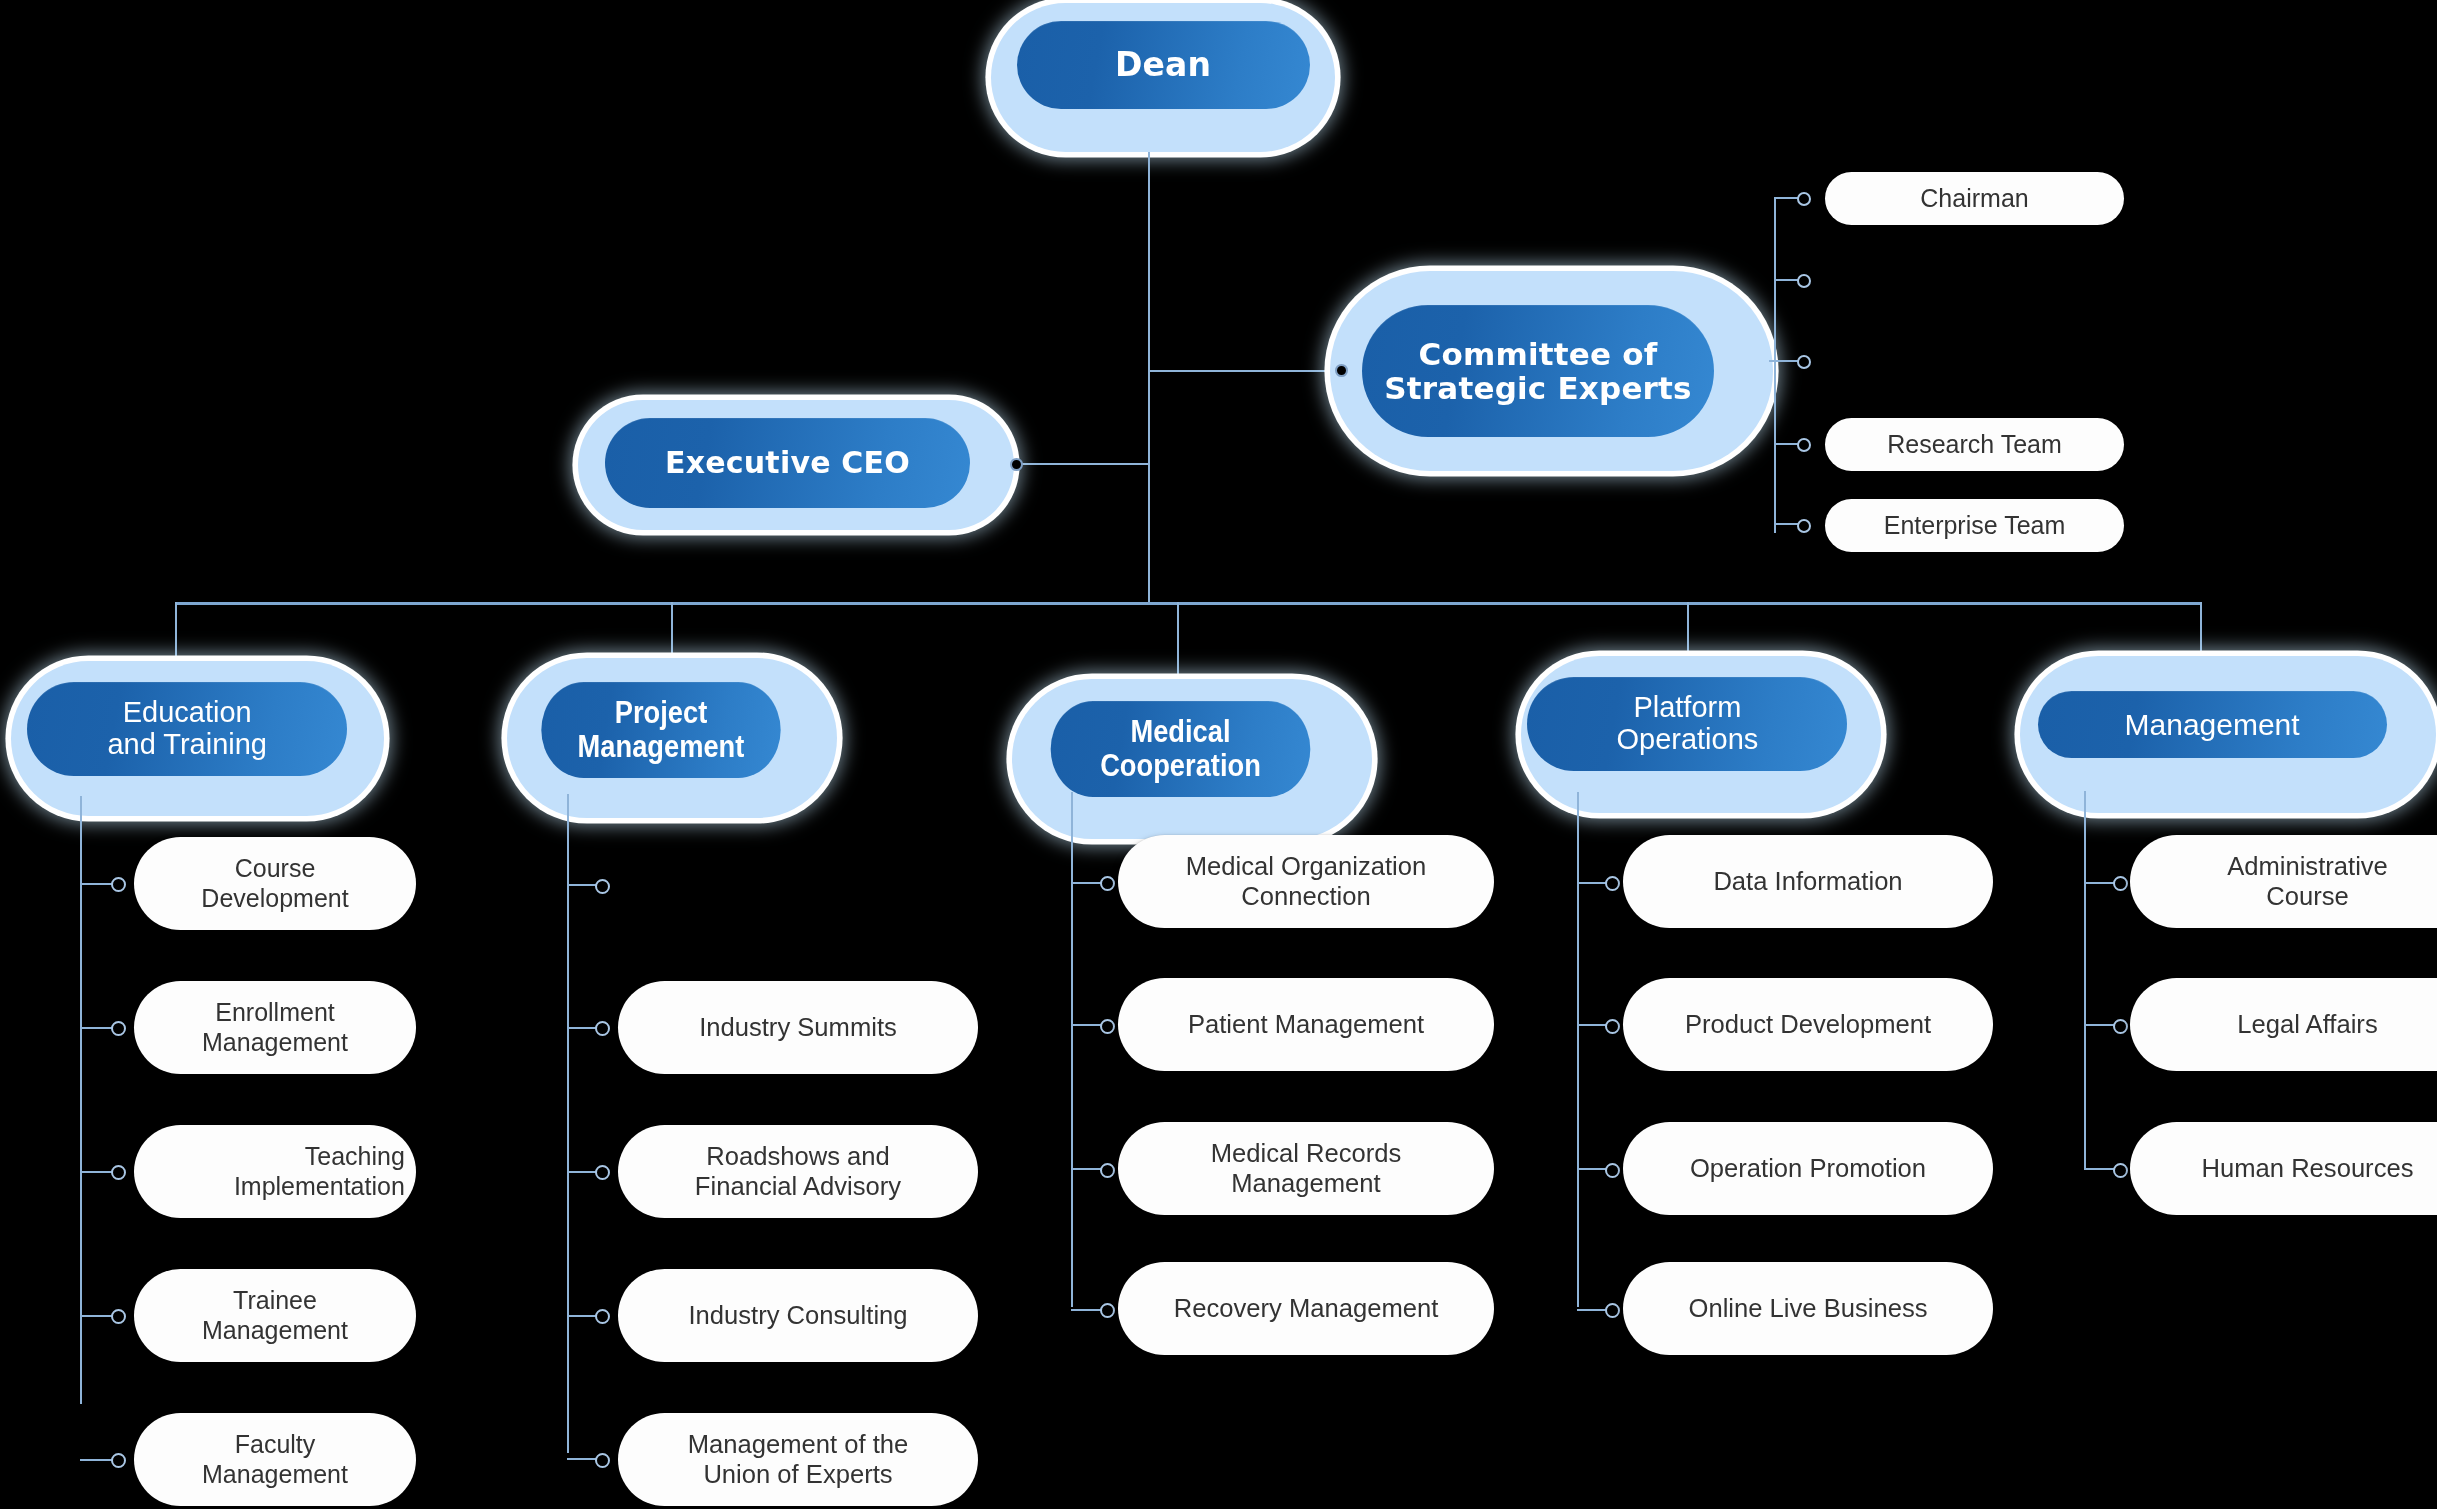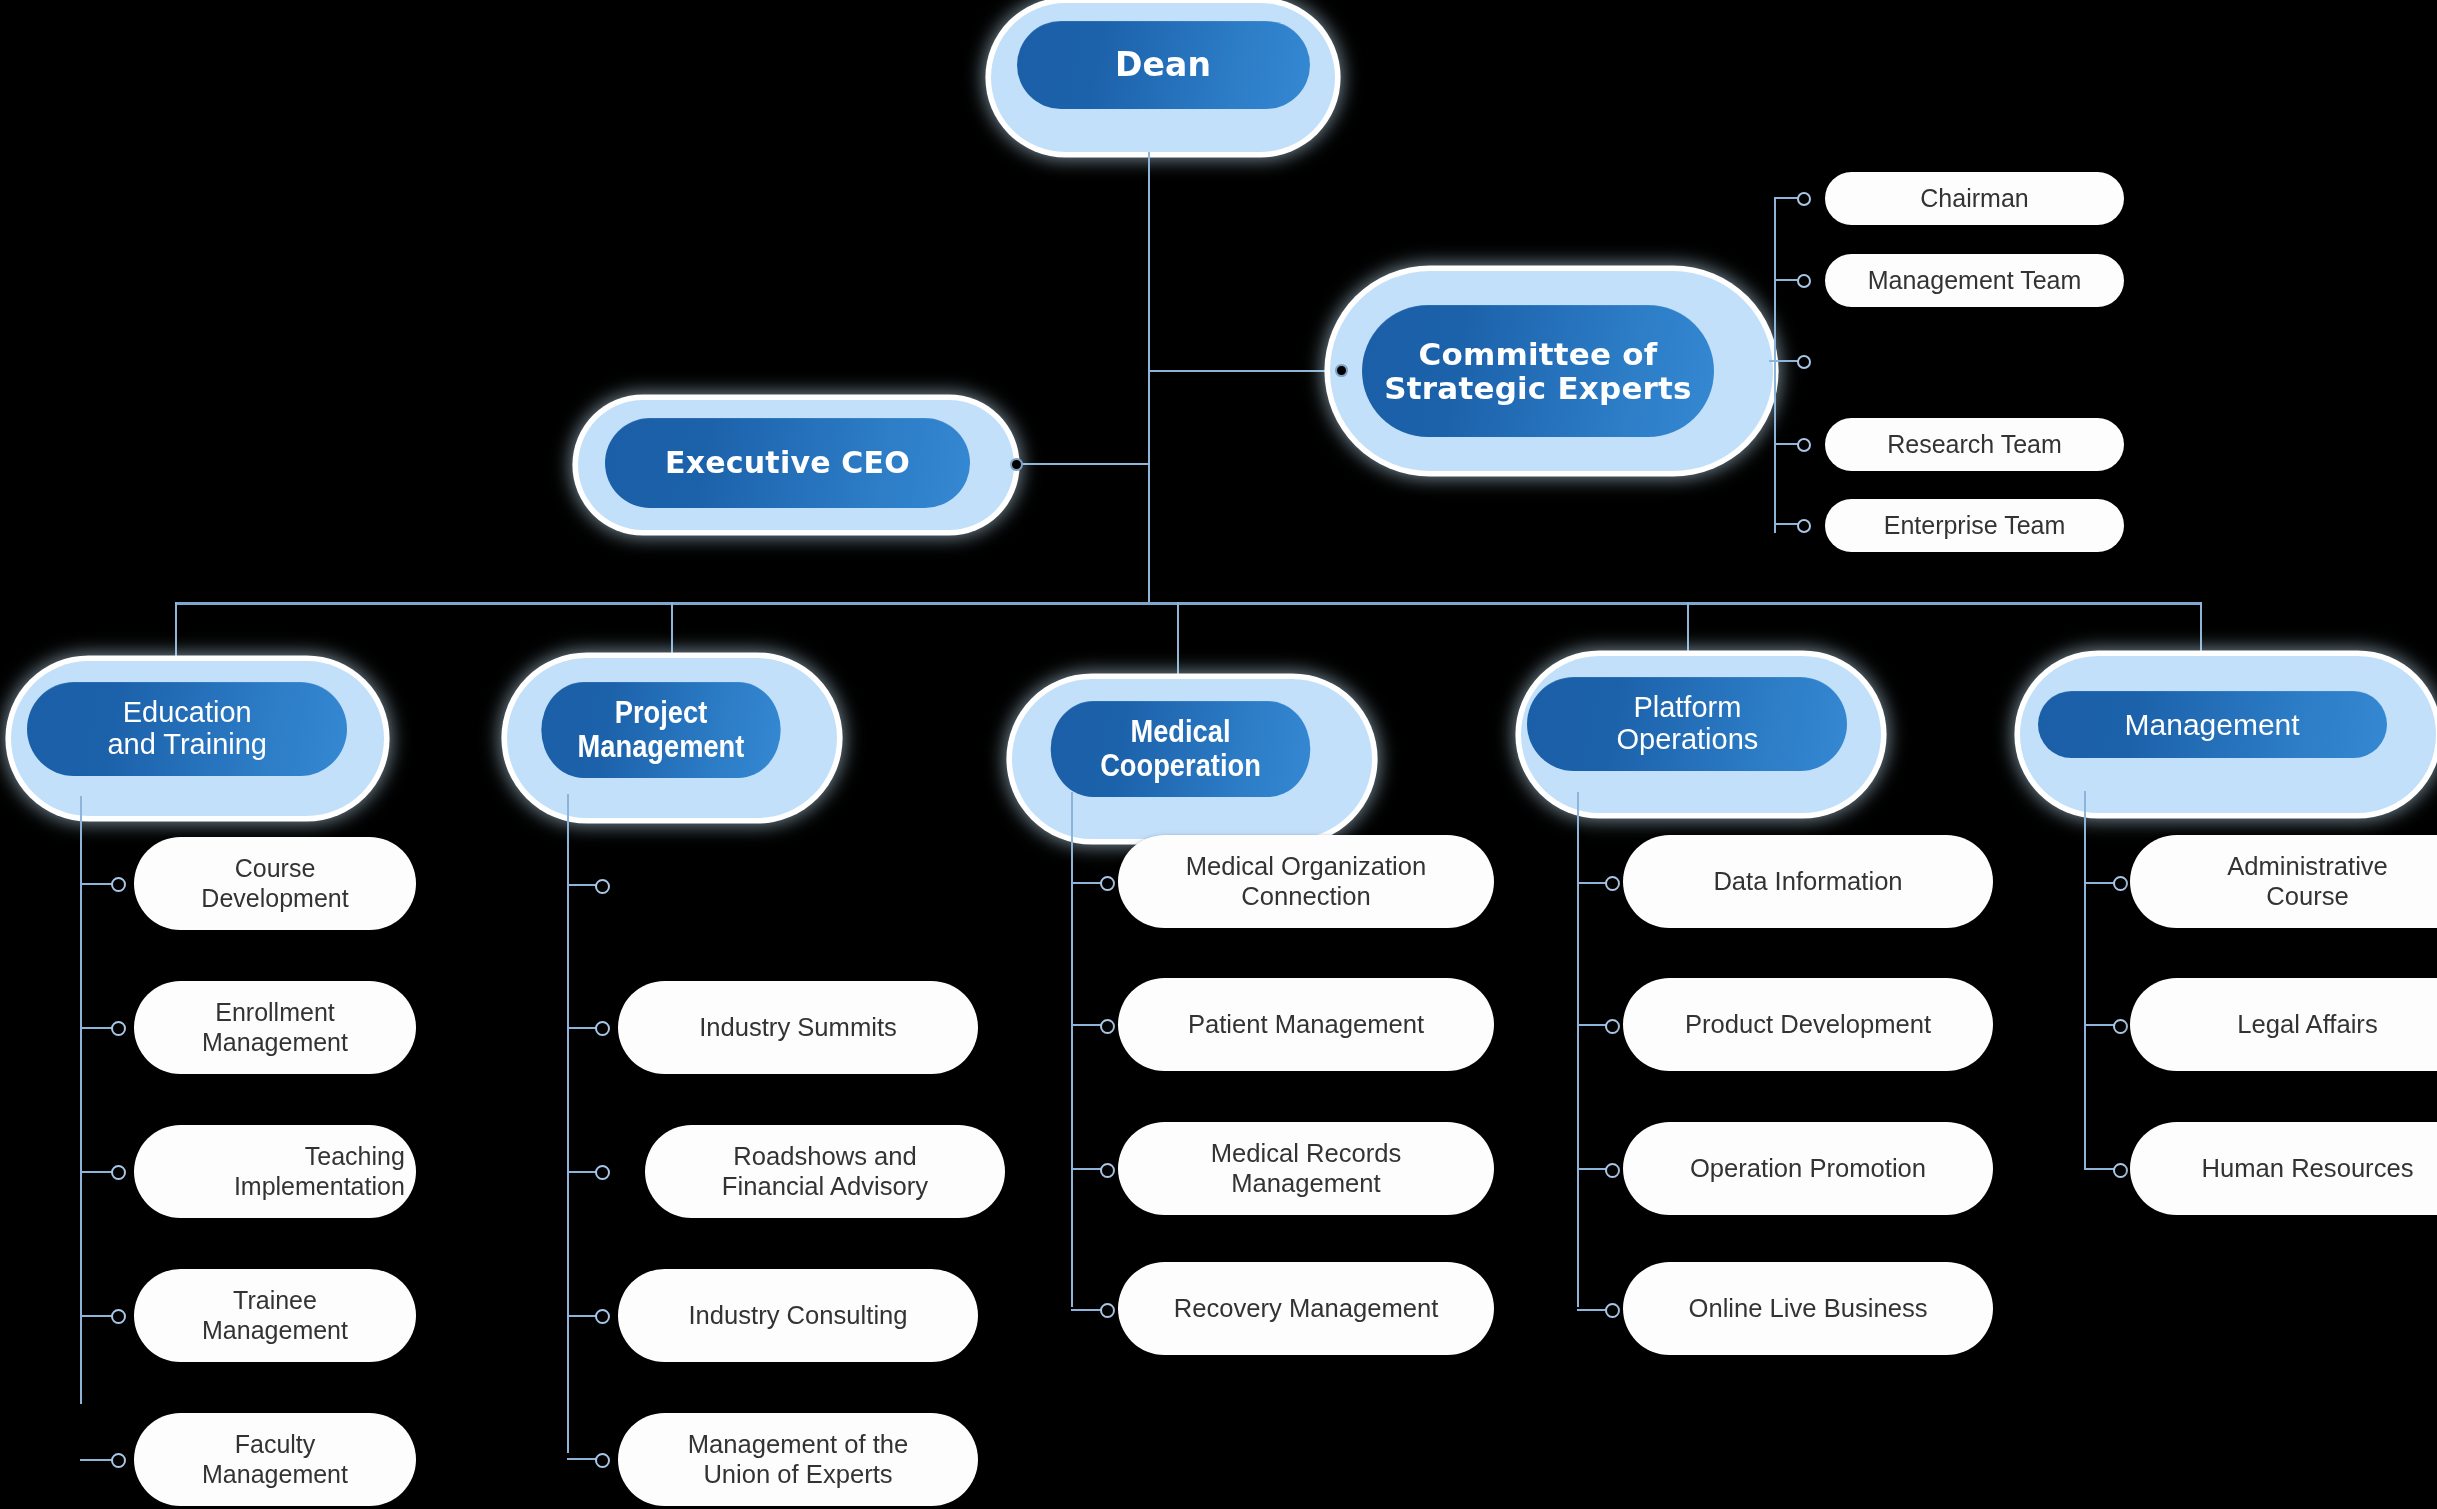--- a/index.html
+++ b/index.html
@@ -71,23 +71,20 @@
   <div class="hline" style="left:1774px;top:523px;width:29px;"></div>
   <div class="ring" style="left:1797px;top:192px;width:10.4px;height:10.4px;"></div>
   <div class="ring" style="left:1797px;top:274px;width:10.4px;height:10.4px;"></div>
   <div class="ring" style="left:1797px;top:355px;width:10.4px;height:10.4px;"></div>
   <div class="ring" style="left:1797px;top:438px;width:10.4px;height:10.4px;"></div>
   <div class="ring" style="left:1797px;top:519px;width:10.4px;height:10.4px;"></div>
 
   <div class="leaf" style="left:1825px;top:172px;width:299px;height:53px;font-size:25px;">
     <span>Chairman</span>
     </div>
-  <div class="leaf" style="left:1825px;top:254px;width:299px;height:53px;font-size:25px;">
-    <span>Management Team</span>
-    </div>
   <div class="leaf" style="left:1825px;top:418px;width:299px;height:53px;font-size:25px;">
     <span>Research Team</span>
     </div>
   <div class="leaf" style="left:1825px;top:499px;width:299px;height:53px;font-size:25px;">
     <span>Enterprise Team</span>
     </div>
 
   <div class="hline" style="left:1018px;top:463px;width:132px;"></div>
   <div class="exec f-hum" style="left:578px;top:400px;width:436px;height:130px;">
     <div class="outer"></div>
@@ -165,21 +162,21 @@
   <div class="hline" style="left:567px;top:1458px;width:34px;"></div>
   <div class="ring" style="left:595px;top:879px;width:11.2px;height:11.2px;"></div>
   <div class="ring" style="left:595px;top:1021px;width:11.2px;height:11.2px;"></div>
   <div class="ring" style="left:595px;top:1165px;width:11.2px;height:11.2px;"></div>
   <div class="ring" style="left:595px;top:1309px;width:11.2px;height:11.2px;"></div>
   <div class="ring" style="left:595px;top:1453px;width:11.2px;height:11.2px;"></div>
 
   <div class="leaf" style="left:618px;top:981px;width:360px;height:93px;font-size:25.6px;flex-direction:column;">
     <span>Industry Summits</span>
     </div>
-  <div class="leaf" style="left:645px;top:1125px;width:360px;height:93px;font-size:25.6px;flex-direction:column;">
+  <div class="leaf" style="left:618px;top:1125px;width:360px;height:93px;font-size:25.6px;flex-direction:column;">
     <span>Roadshows and</span>
     <span>Financial Advisory</span>
     </div>
   <div class="leaf" style="left:618px;top:1269px;width:360px;height:93px;font-size:25.6px;flex-direction:column;">
     <span>Industry Consulting</span>
     </div>
   <div class="leaf" style="left:618px;top:1413px;width:360px;height:93px;font-size:25.6px;flex-direction:column;">
     <span>Management of the</span>
     <span>Union of Experts</span>
     </div>

